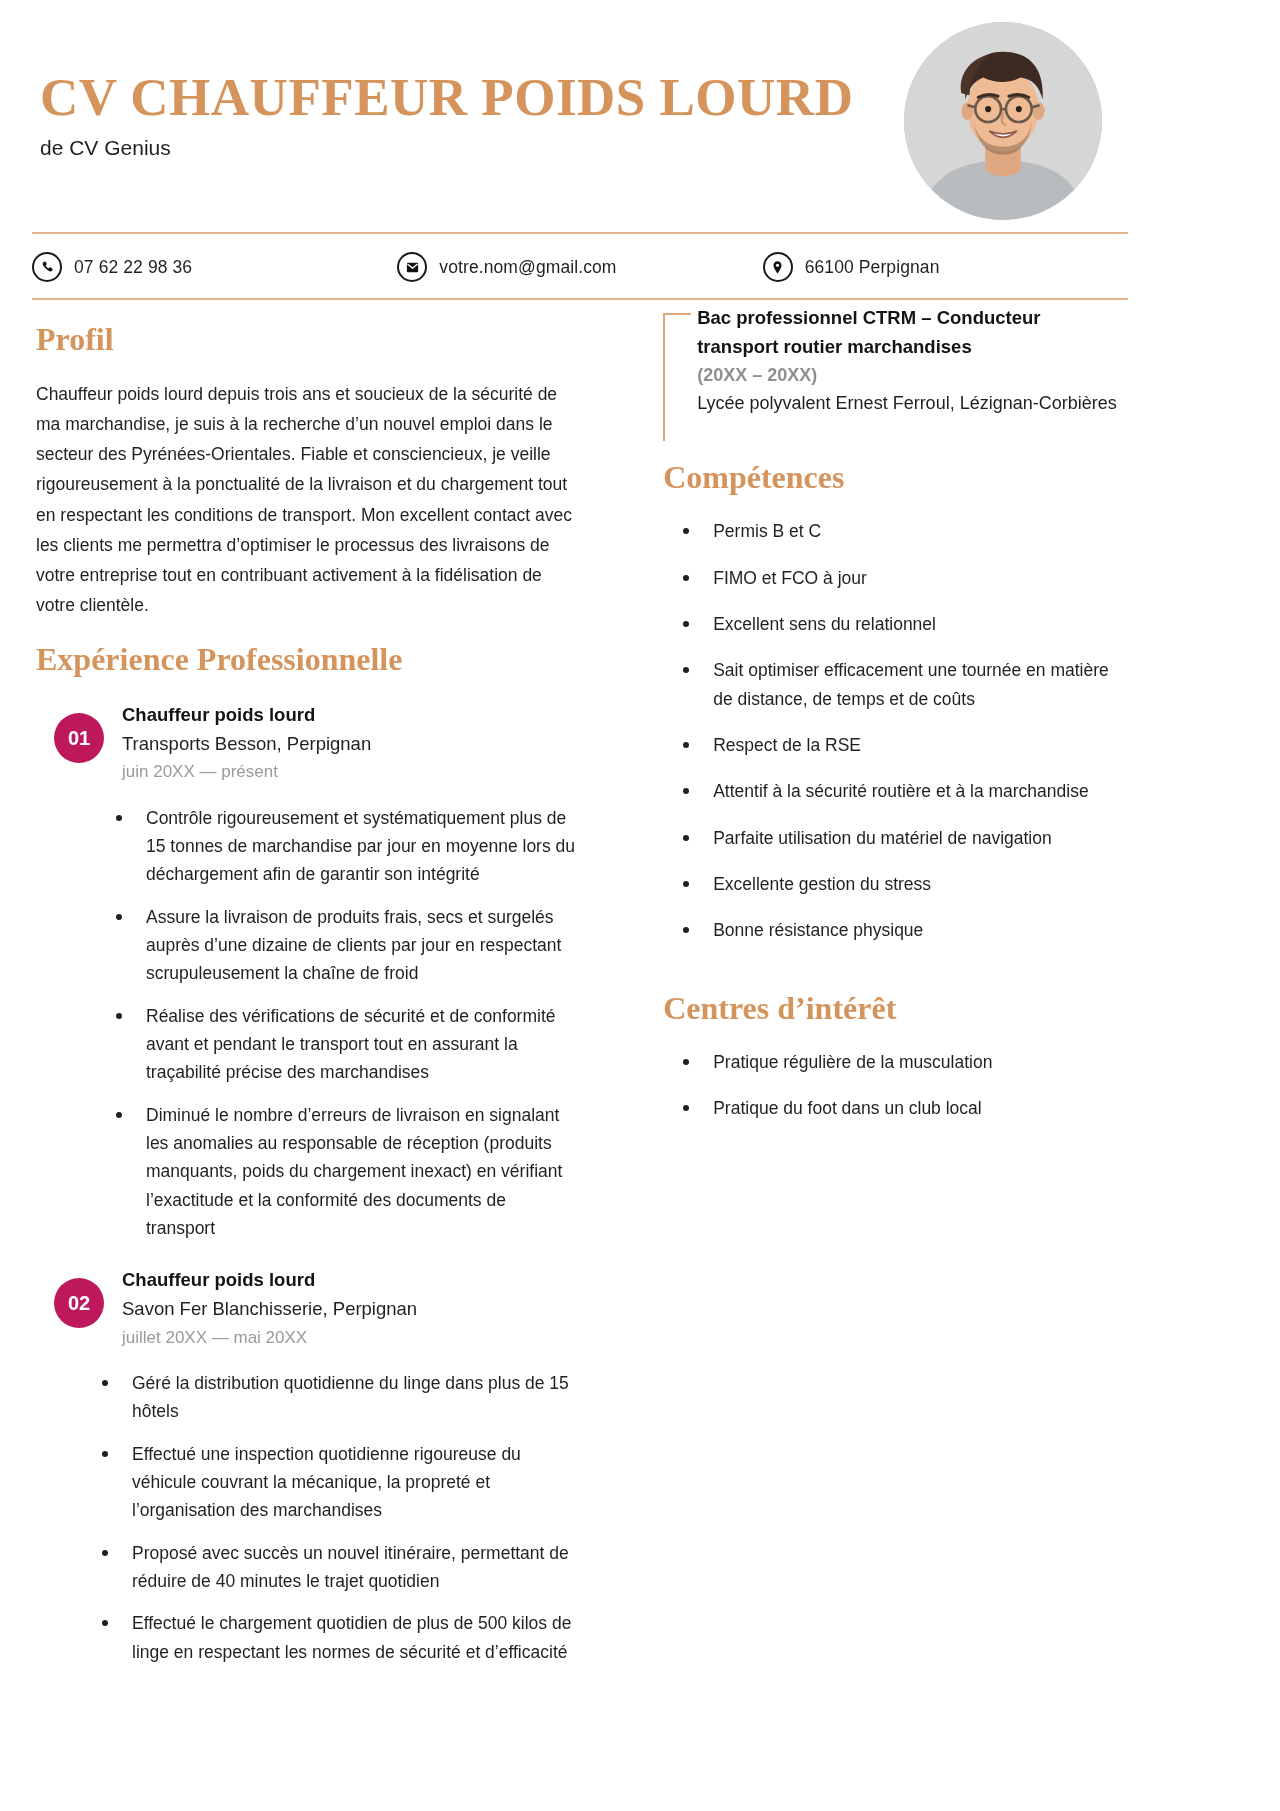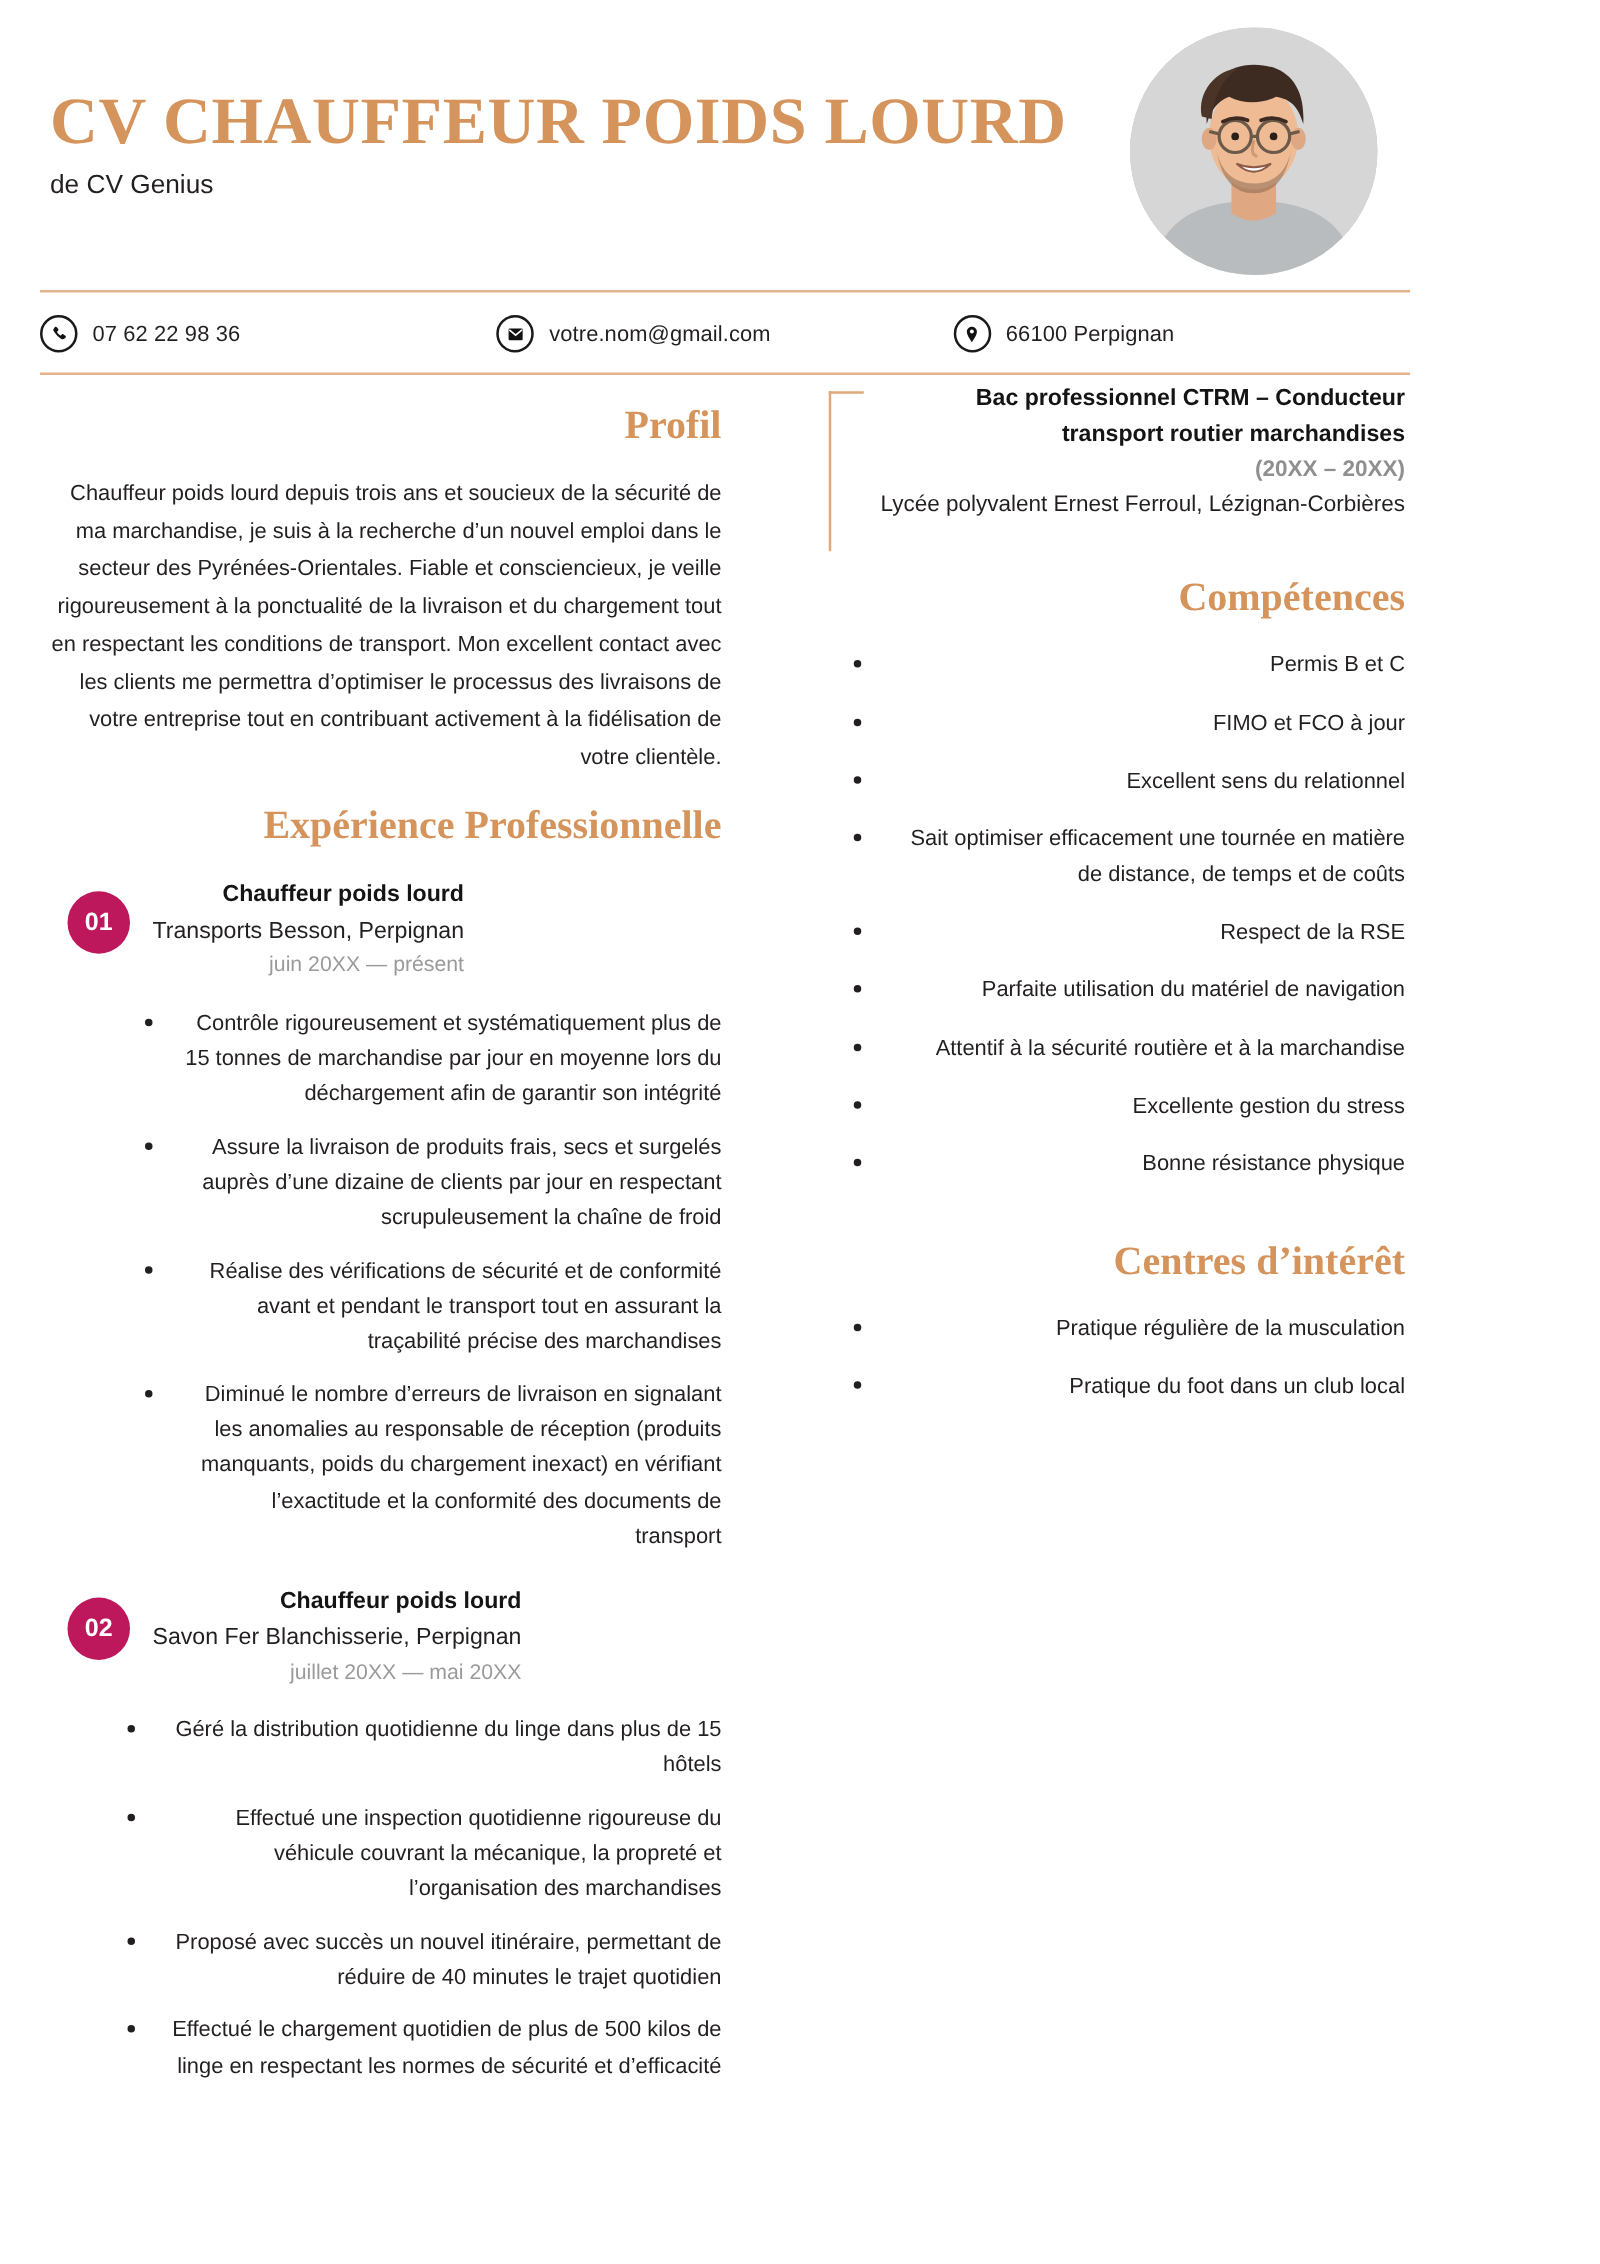--- a/index.html
+++ b/index.html
@@ -94,21 +94,20 @@
     font-size: 17.5px;
     color: #231f20;
     letter-spacing: 0.1px;
   }
 
   
   .columns {
     display: flex;
     padding: 0 36px;
     box-sizing: border-box;
-    text-align: right;
   }
   .col-left {
     width: 636px;
     padding-right: 30px;
     box-sizing: border-box;
   }
   .col-right {
     width: 572px;
     padding-left: 56px;
     box-sizing: border-box;
@@ -393,22 +392,22 @@
       </div>
 
       <h2 class="section-title" style="margin-top:42px;">Compétences</h2>
 
       <ul class="side-bullets">
         <li>Permis B et C</li>
         <li>FIMO et FCO à jour</li>
         <li>Excellent sens du relationnel</li>
         <li>Sait optimiser efficacement une tournée en matière de distance, de temps et de coûts</li>
         <li>Respect de la RSE</li>
+        <li>Attentif à la sécurité routière et à la marchandise</li>
         <li>Parfaite utilisation du matériel de navigation</li>
-        <li>Attentif à la sécurité routière et à la marchandise</li>
         <li>Excellente gestion du stress</li>
         <li>Bonne résistance physique</li>
       </ul>
 
       <h2 class="section-title" style="margin-top:46px;">Centres d’intérêt</h2>
 
       <ul class="side-bullets">
         <li>Pratique régulière de la musculation</li>
         <li>Pratique du foot dans un club local</li>
       </ul>

